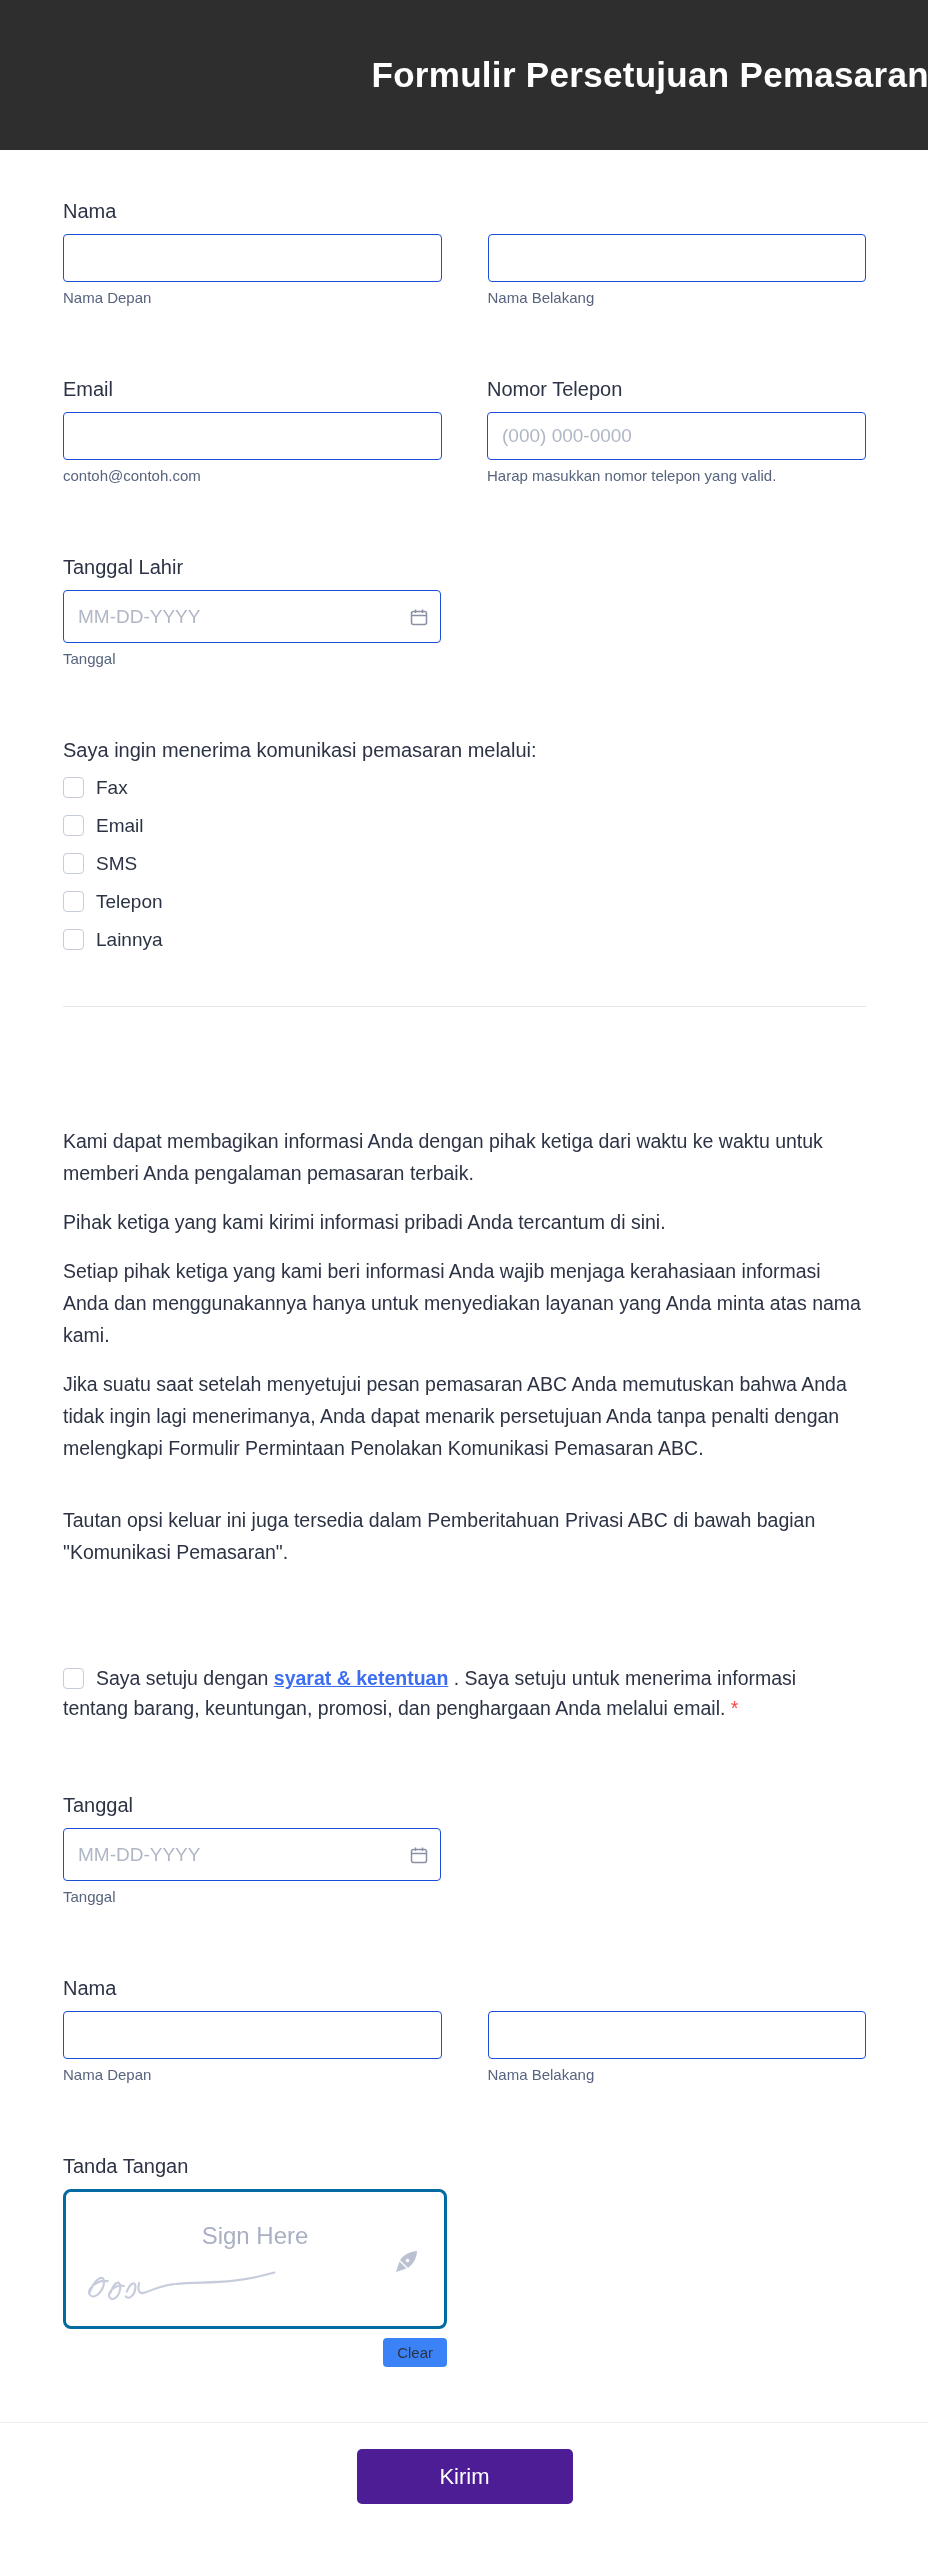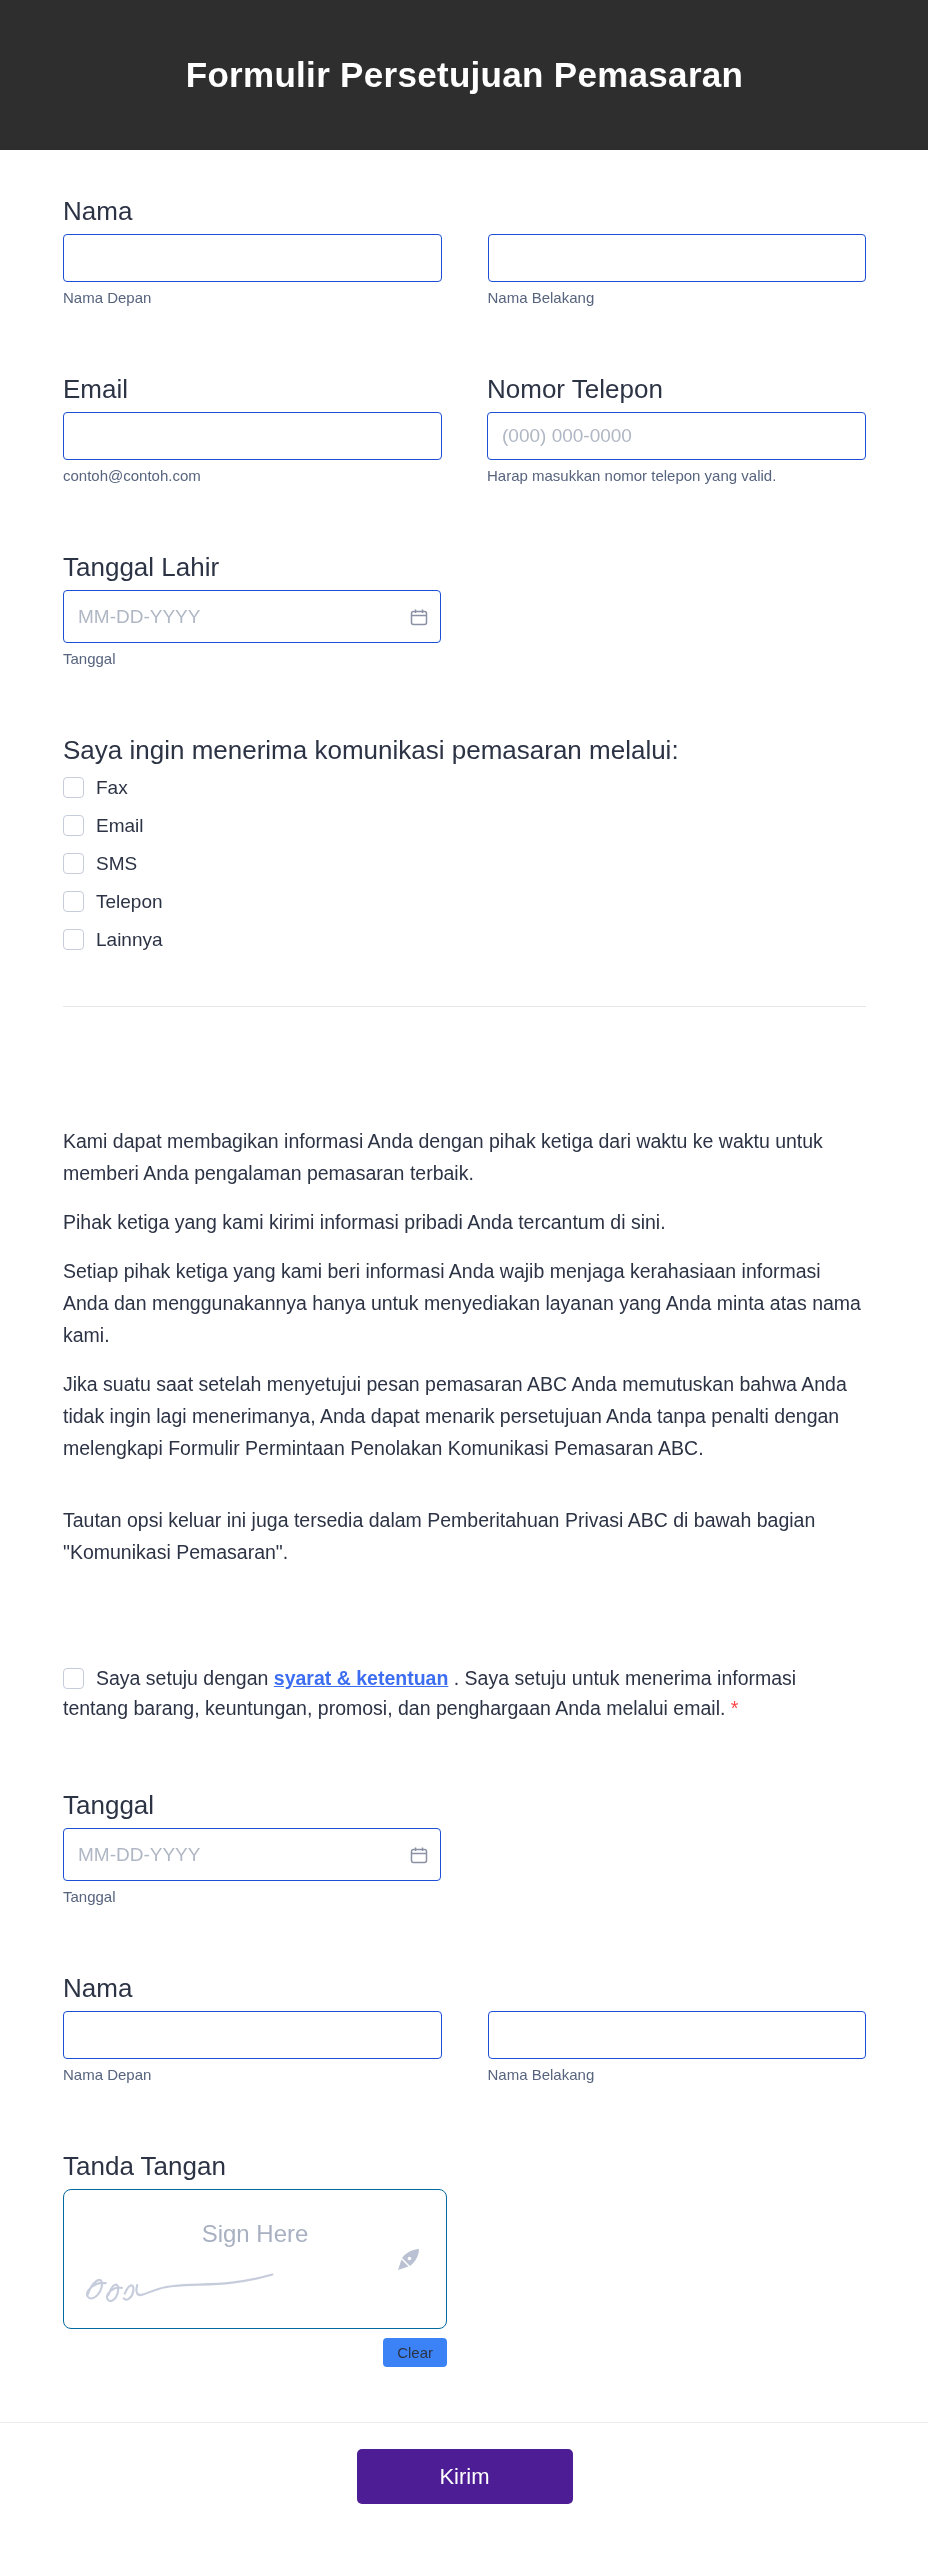--- a/index.html
+++ b/index.html
@@ -8,33 +8,33 @@
     font-family: "Liberation Sans", sans-serif;
     color: #2c3345;
     width: 929px;
     margin: 0 auto;
   }
   .form-header {
     background: #2e2e2e;
     height: 150px;
     display: flex;
     align-items: center;
-    justify-content: center;
+    justify-content: flex-end;
   }
   .form-header h1 {
     margin: 0;
     color: #ffffff;
     font-size: 35px;
     font-weight: 700;
     letter-spacing: 0.3px;
   }
   .form-body { padding: 48px 63px 0 63px; }
 
   .question { margin-bottom: 70px; }
-  .q-label { font-size: 26px; line-height: 26px; margin-bottom: 10px; color: #2c3345; }
+  .q-label { font-size: 20px; line-height: 26px; margin-bottom: 10px; color: #2c3345; }
   .cols { display: flex; }
   .cols.gap-30 { gap: 46px; }
   .cols.gap-45 { gap: 45px; }
   .col { flex: 1; min-width: 0; }
 
   input.text {
     width: 100%;
     height: 48px;
     border: 1px solid #1d4ed8;
     border-radius: 4px;
@@ -91,21 +91,21 @@
     font-size: 19.5px;
     line-height: 30px;
   }
   .agreement .checkbox { vertical-align: -4px; margin-right: 12px; cursor: pointer; }
   .terms-link { color: #3d6ef2; font-weight: 700; text-decoration: underline; cursor: pointer; }
   .required { color: #ff4949; }
 
   .sig-box {
     position: relative;
     width: 384px; height: 140px;
-    border: 1px solid #0369a1;
+    border: 3px solid #0369a1;
     border-radius: 8px;
     background: #ffffff;
     cursor: crosshair;
   }
   .sig-hint {
     position: absolute; top: 30px; left: 0; right: 0;
     text-align: center;
     color: #a8b0c2;
     font-size: 24px;
     pointer-events: none;

